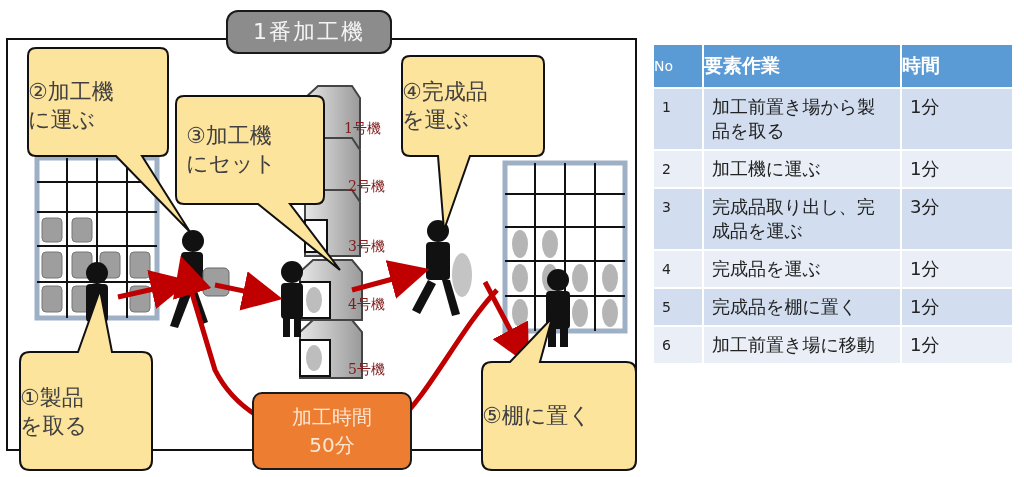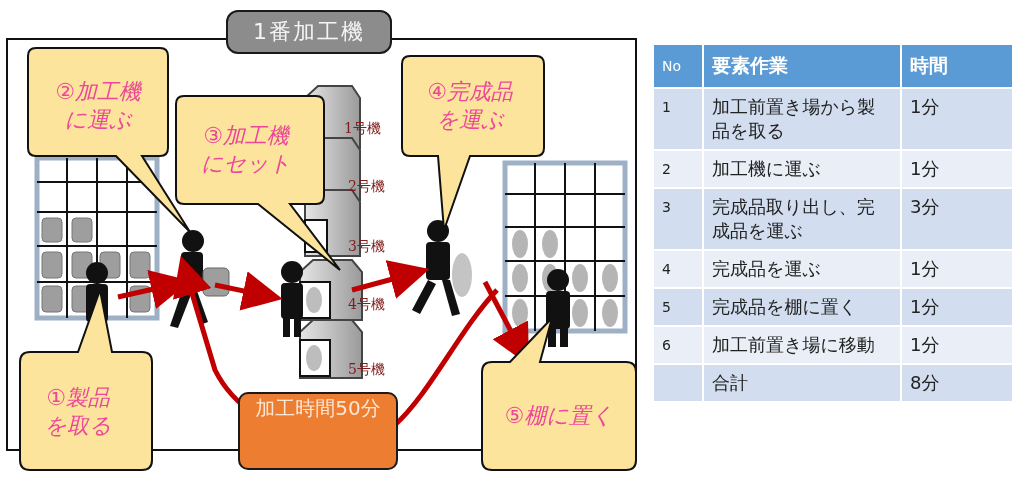--- a/index.html
+++ b/index.html
@@ -6,32 +6,32 @@
   body { width:1024px; height:477px; position:relative; overflow:hidden;
          font-family:"DejaVu Sans","Liberation Sans",sans-serif; color:#1a1a1a; }
   .frame { position:absolute; left:6px; top:38px; width:631px; height:413px;
            border:2px solid #111; box-sizing:border-box; background:#fff; }
   .title-box { position:absolute; left:226px; top:10px; width:166px; height:44px;
                background:#8c8c8c; border:2px solid #1a1a1a; border-radius:12px;
                color:#f4f4f4; font-size:22px; display:flex; align-items:center;
                justify-content:center; letter-spacing:2px; z-index:5; box-sizing:border-box;text-align:right; }
   svg.scene { position:absolute; left:0; top:0; width:1024px; height:477px; z-index:2; }
   .bubble-text { position:absolute; z-index:6; font-size:22px; line-height:28px;
-                 text-align:center; color:#ec4899; white-space:pre-line;font-style:italic; }
+                 text-align:left; color:#404040; white-space:pre-line; }
   .machine-label { position:absolute; z-index:6; font-family:"DejaVu Serif","Liberation Serif",serif;
                    font-size:14px; color:#7f1d1d; }
-  .process-box { position:absolute; left:238px; top:392px; width:160px; height:78px;
+  .process-box { position:absolute; left:252px; top:392px; width:160px; height:78px;
                  background:#ed7d31; border:2px solid #1a1a1a; border-radius:10px;
                  color:#fbe6d4; font-size:20px; line-height:28px; text-align:center;
-                 display:flex; flex-direction:row; justify-content:center; z-index:4; box-sizing:border-box; }
+                 display:flex; flex-direction:column; justify-content:center; z-index:4; box-sizing:border-box; }
   .process-box span { display:block; }
   table.steps { position:absolute; left:652px; top:43px; width:362px; border-collapse:separate;
                 border-spacing:2px; z-index:3; font-size:18px; }
   table.steps th { background:#5b9bd5; color:#fff; text-align:left; font-weight:bold;
-                   padding:4px 8px; height:34px; font-size:19px; }
+                   padding:4px 0; height:34px; font-size:19px; }
   table.steps th.no { font-weight:normal; font-size:14px; }
   table.steps td { padding:6px 8px; vertical-align:top; line-height:24px; color:#222; }
   table.steps tr.odd td { background:#d2deef; }
   table.steps tr.even td { background:#eaeff7; }
   table.steps td.no { width:32px; font-size:14px; }
   table.steps td.task { width:180px; }
 </style>
 </head>
 <body>
 
@@ -165,21 +165,21 @@
 </svg>
 
 <div class="machine-label" style="left:344px;top:120px;">1号機</div>
 <div class="machine-label" style="left:348px;top:178px;text-align:center;">2号機</div>
 <div class="machine-label" style="left:348px;top:238px;">3号機</div>
 <div class="machine-label" style="left:348px;top:296px;">4号機</div>
 <div class="machine-label" style="left:348px;top:361px;">5号機</div>
 
 <div class="bubble-text" style="left:28px;top:78px;width:140px;">②加工機
 に運ぶ</div>
-<div class="bubble-text" style="left:172px;top:122px;width:148px;">③加工機
+<div class="bubble-text" style="left:186px;top:122px;width:148px;">③加工機
 にセット</div>
 <div class="bubble-text" style="left:402px;top:78px;width:136px;">④完成品
 を運ぶ</div>
 <div class="bubble-text" style="left:20px;top:384px;width:116px;">①製品
 を取る</div>
 <div class="bubble-text" style="left:482px;top:402px;width:154px;">⑤棚に置く</div>
 
 <div class="process-box">
   <span>加工時間</span>
   <span>50分</span>
@@ -217,19 +217,14 @@
     <tr class="odd">
       <td class="no">5</td>
       <td class="task">完成品を棚に置く</td>
       <td>1分</td>
     </tr>
     <tr class="even">
       <td class="no">6</td>
       <td class="task">加工前置き場に移動</td>
       <td>1分</td>
     </tr>
-    <tr class="odd">
-      <td class="no"></td>
-      <td class="task">合計</td>
-      <td>8分</td>
-    </tr>
   </tbody>
 </table>
 
 </body></html>

